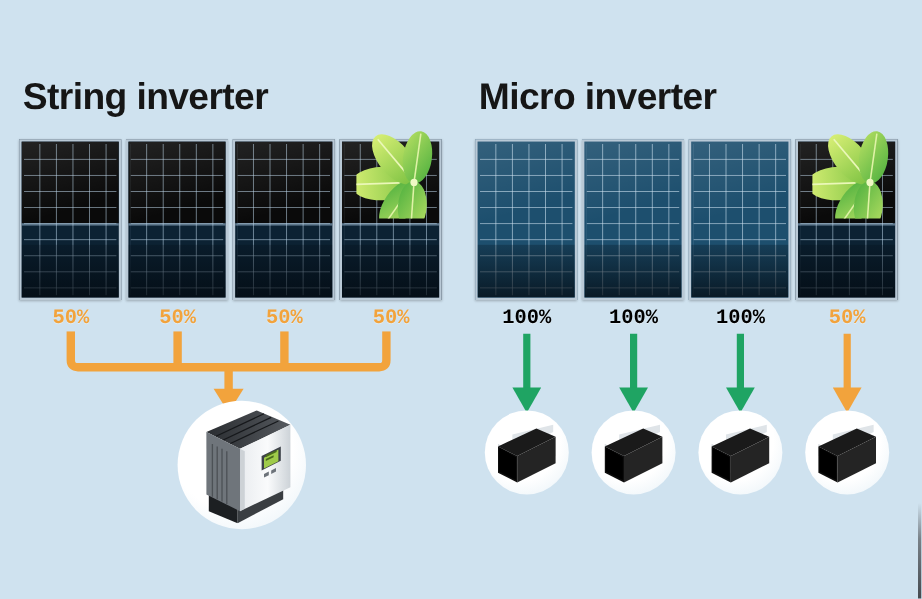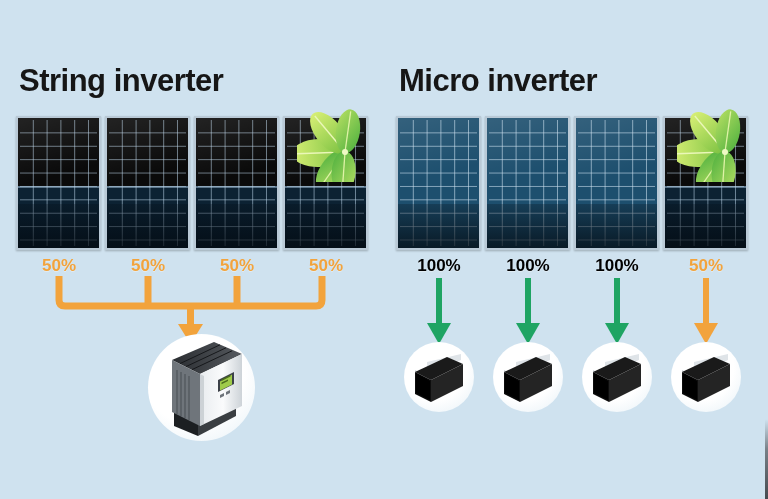--- a/index.html
+++ b/index.html
@@ -83,20 +83,21 @@
 
   
   .pct{
     position:absolute;
     font-size:17px;
     font-weight:bold;
     text-align:center;
     width:70px;
     top:256px;
     text-shadow:0 1px 0 rgba(255,255,255,.35);
+    font-family:Liberation Mono, monospace;
   }
   .pct.orange{color:#f2a33c;}
   .pct.green{color:#000000;}
   #pct-l1{left:24px;} #pct-l2{left:113px;} #pct-l3{left:202px;} #pct-l4{left:291px;}
   #pct-r1{left:404px;} #pct-r2{left:493px;} #pct-r3{left:582px;} #pct-r4{left:671px;}
 
   
   #bracket{position:absolute;left:0;top:276px;width:384px;height:70px;}
 
   

